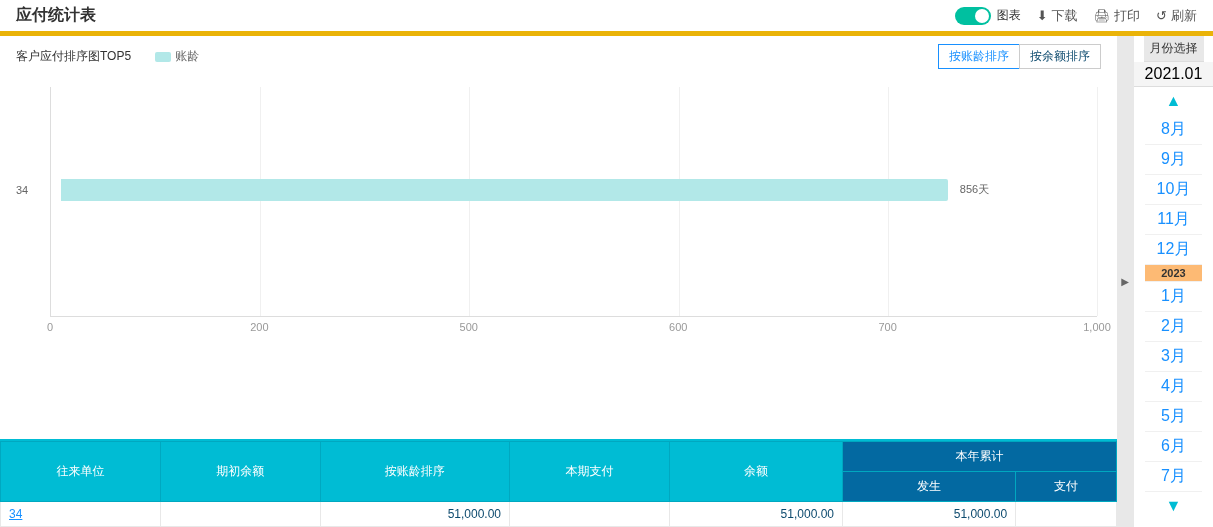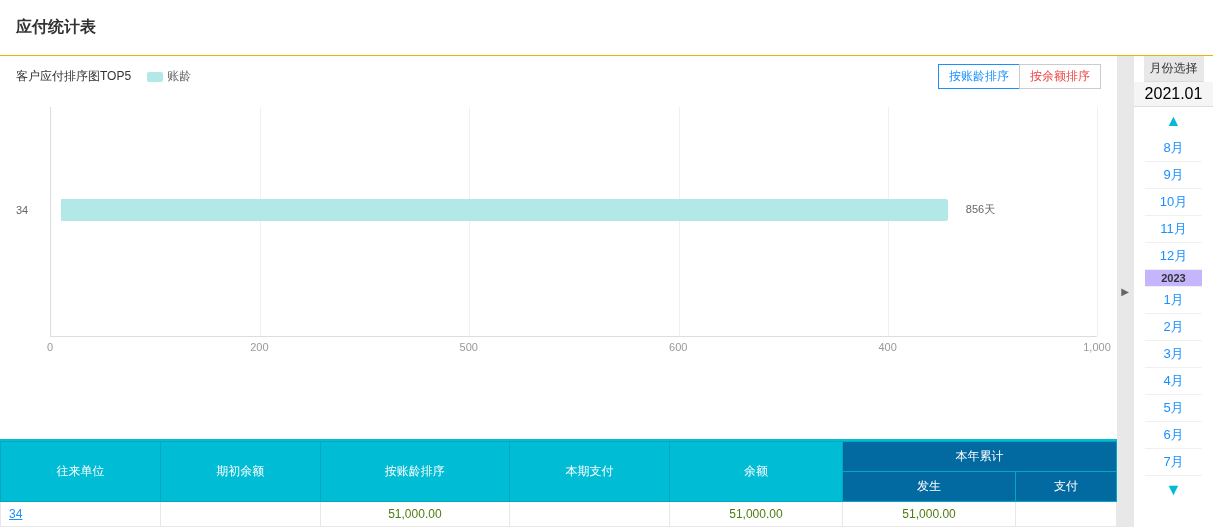--- a/index.html
+++ b/index.html
@@ -1,89 +1,107 @@
 <!DOCTYPE html>
 <html><head>
   <meta charset="utf-8">
   <style>
     * { box-sizing: border-box; margin: 0; padding: 0; }
     body { font-family: 'Microsoft YaHei', Arial, sans-serif; font-size: 12px; background: #f5f5f5; color: #333; }
 
     .app-container { width: 1213px; height: 527px; background: #fff; display: flex; flex-direction: column; overflow: hidden; }
 
     
-    .header { display: flex; align-items: center; justify-content: space-between; padding: 8px 16px; background: #fff; border-bottom: 1px solid #eab308; height: 56px; }
+    .header { display: flex; align-items: center; justify-content: space-between; padding: 8px 16px; background: #fff; border-bottom: 5px solid #eab308; height: 36px; }
     .header-title { font-size: 16px; font-weight: bold; color: #333; }
     .header-actions { display: flex; align-items: center; gap: 16px; }
     .header-action { display: flex; align-items: center; gap: 4px; cursor: pointer; color: #555; font-size: 13px; }
 
     
     .toggle-container { display: flex; align-items: center; gap: 6px; }
     .toggle-switch { width: 36px; height: 18px; background: #00c0a0; border-radius: 9px; position: relative; cursor: pointer; }
     .toggle-switch::after { content: ''; position: absolute; width: 14px; height: 14px; background: #fff; border-radius: 50%; top: 2px; right: 2px; }
 
     
     .main-content { display: flex; flex: 1; overflow: hidden; }
 
     
     .chart-area { flex: 1; display: flex; flex-direction: column; overflow: hidden; }
 
     
     .chart-header { display: flex; align-items: center; justify-content: space-between; padding: 8px 16px; }
-    .chart-legend { display: flex; align-items: flex-start; gap: 16px; }
+    .chart-legend { display: flex; align-items: flex-start; gap: 24px; }
     .legend-item { display: flex; align-items: center; gap: 4px; font-size: 12px; color: #666; }
     .legend-color { width: 16px; height: 10px; border-radius: 2px; }
     .chart-sort-buttons { display: flex; gap: 0; padding-left: 28px; }
-    .sort-btn { padding: 3px 10px; border: 1px solid #ccc; background: #fff; cursor: pointer; font-size: 12px; color: #ef4444; }
+    .sort-btn { padding: 3px 10px; border: 1px solid #ccc; background: #fff; cursor: pointer; font-size: 12px; color: #0c4a6e; }
     .sort-btn:first-child { border-right: none; }
     .sort-btn.active { color: #1890ff; border-color: #1890ff; }
 
     
     .bar-chart { flex: 1; padding: 10px 20px 20px 50px; position: relative; min-height: 0; }
     .chart-inner { width: 100%; height: 260px; position: relative; }
     .bars-area { position: absolute; left: 0; right: 0; top: 0; bottom: 30px; border-left: 1px solid #ddd; border-bottom: 1px solid #ddd; }
     .x-axis { position: absolute; left: 0; right: 0; bottom: 0; height: 30px; display: flex; align-items: flex-start; padding-top: 4px; }
     .x-label { font-size: 11px; color: #999; position: absolute; transform: translateX(-50%); }
     .grid-line { position: absolute; top: 0; bottom: 0; width: 1px; background: #f0f0f0; }
 
     
     .bar-row { position: absolute; display: flex; align-items: center; }
     .bar-label { position: absolute; left: -35px; font-size: 11px; color: #666; }
     .bar-fill { height: 22px; background: #b2e8e8; border-radius: 0 2px 2px 0; }
-    .bar-end-label { margin-left: 18px; font-size: 11px; color: #666; }
+    .bar-end-label { margin-left: 12px; font-size: 11px; color: #666; }
 
     
     .data-table-container { border-top: 2px solid #00bcd4; }
     .data-table { width: 100%; border-collapse: collapse; }
     .data-table th { background: #00bcd4; color: #fff; text-align: center; padding: 6px 8px; font-size: 12px; font-weight: normal; border: 1px solid #00a8c0; }
     .data-table td { text-align: center; padding: 5px 8px; font-size: 12px; border: 1px solid #e8e8e8; background: #fff; }
     .data-table td:first-child { text-align: left; }
-    .data-table td.number { text-align: center; color: #4d7c0f; margin-top: 36px; }
+    .data-table td.number { text-align: right; color: #0c4a6e; margin-top: 36px; }
     .data-table th.group-header { background: #0369a1; }
     .link-cell { color: #1890ff; text-decoration: underline; cursor: pointer; }
 
     
     .right-sidebar { width: 80px; background: #fff; border-left: 1px solid #e8e8e8; display: flex; flex-direction: column; align-items: center; }
     .sidebar-header { background: #e8e8e8; padding: 4px 6px; font-size: 12px; color: #333; text-align: center; border-bottom: 1px solid #ddd; }
     .sidebar-year-input { width: 100%; padding: 3px 4px; font-size: 16px; border: none; border-bottom: 1px solid #ddd; text-align: center; background: #f5f5f5; }
     .sidebar-nav { display: flex; flex-direction: column; align-items: center; overflow-y: auto; flex: 1; }
     .nav-arrow { width: 24px; height: 24px; display: flex; align-items: center; justify-content: center; cursor: pointer; color: #00bcd4; font-size: 16px; margin: 2px 0; }
-    .month-item { width: 100%; text-align: center; padding: 4px 0; font-size: 13px; color: #1890ff; cursor: pointer; border-bottom: 1px solid #f0f0f0; }
-    .month-item.year-marker { background: #c4b5fd; color: #333; font-weight: bold; padding: 2px 16px; font-size: 11px; }
+    .month-item { width: 100%; text-align: center; padding: 4px 0; font-size: 16px; color: #1890ff; cursor: pointer; border-bottom: 1px solid #f0f0f0; }
+    .month-item.year-marker { background: #fdba74; color: #333; font-weight: bold; padding: 2px 16px; font-size: 11px; }
 
     
     .expand-icon { width: 16px; height: 100%; display: flex; align-items: center; justify-content: center; background: #e8e8e8; cursor: pointer; font-size: 10px; color: #666; }
   </style>
 </head>
 <body>
 
 <div class="app-container">
 
   <div class="header">
     <span class="header-title">应付统计表</span>
+    <div class="header-actions">
+      <div class="toggle-container">
+        <div class="toggle-switch"></div>
+        <span>图表</span>
+      </div>
+      <div class="header-action">
+        <span>⬇</span>
+        <span>下载</span>
+      </div>
+      <div class="header-action">
+        <span>🖨</span>
+        <span>打印</span>
+      </div>
+      <div class="header-action">
+        <span>↺</span>
+        <span>刷新</span>
+      </div>
+    </div>
   </div>
 
   <div class="main-content">
 
     <div class="chart-area">
 
       <div class="chart-header">
         <div class="chart-legend">
           <span>客户应付排序图TOP5</span>
           <div class="legend-item">
@@ -113,21 +131,21 @@
               <div class="bar-fill" style="width:85.6%;"></div>
               <span class="bar-end-label">856天</span>
             </div>
           </div>
 
           <div class="x-axis">
             <span class="x-label" style="left:0%;">0</span>
             <span class="x-label" style="left:20%;">200</span>
             <span class="x-label" style="left:40%;">500</span>
             <span class="x-label" style="left:60%;">600</span>
-            <span class="x-label" style="left:80%;">400</span>
+            <span class="x-label" style="left:80%;">700</span>
             <span class="x-label" style="left:100%;">1,000</span>
           </div>
         </div>
       </div>
 
       <div class="data-table-container">
         <table class="data-table">
           <thead>
             <tr>
               <th rowspan="2">往来单位</th>

